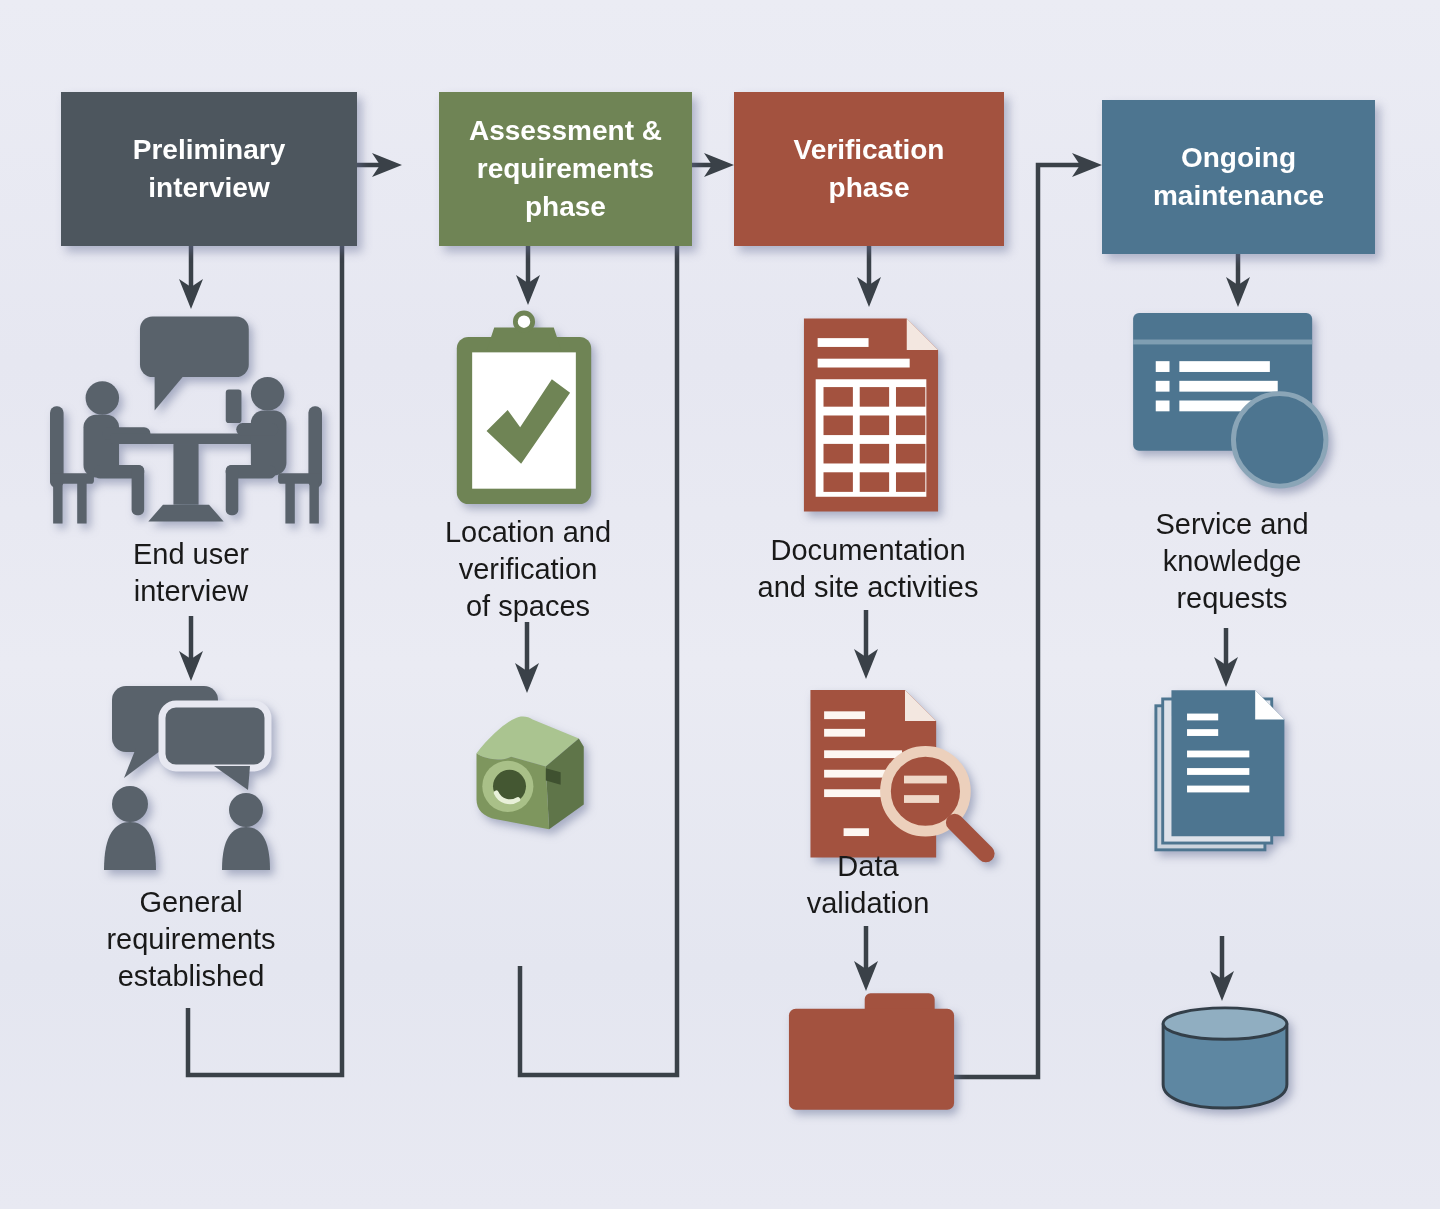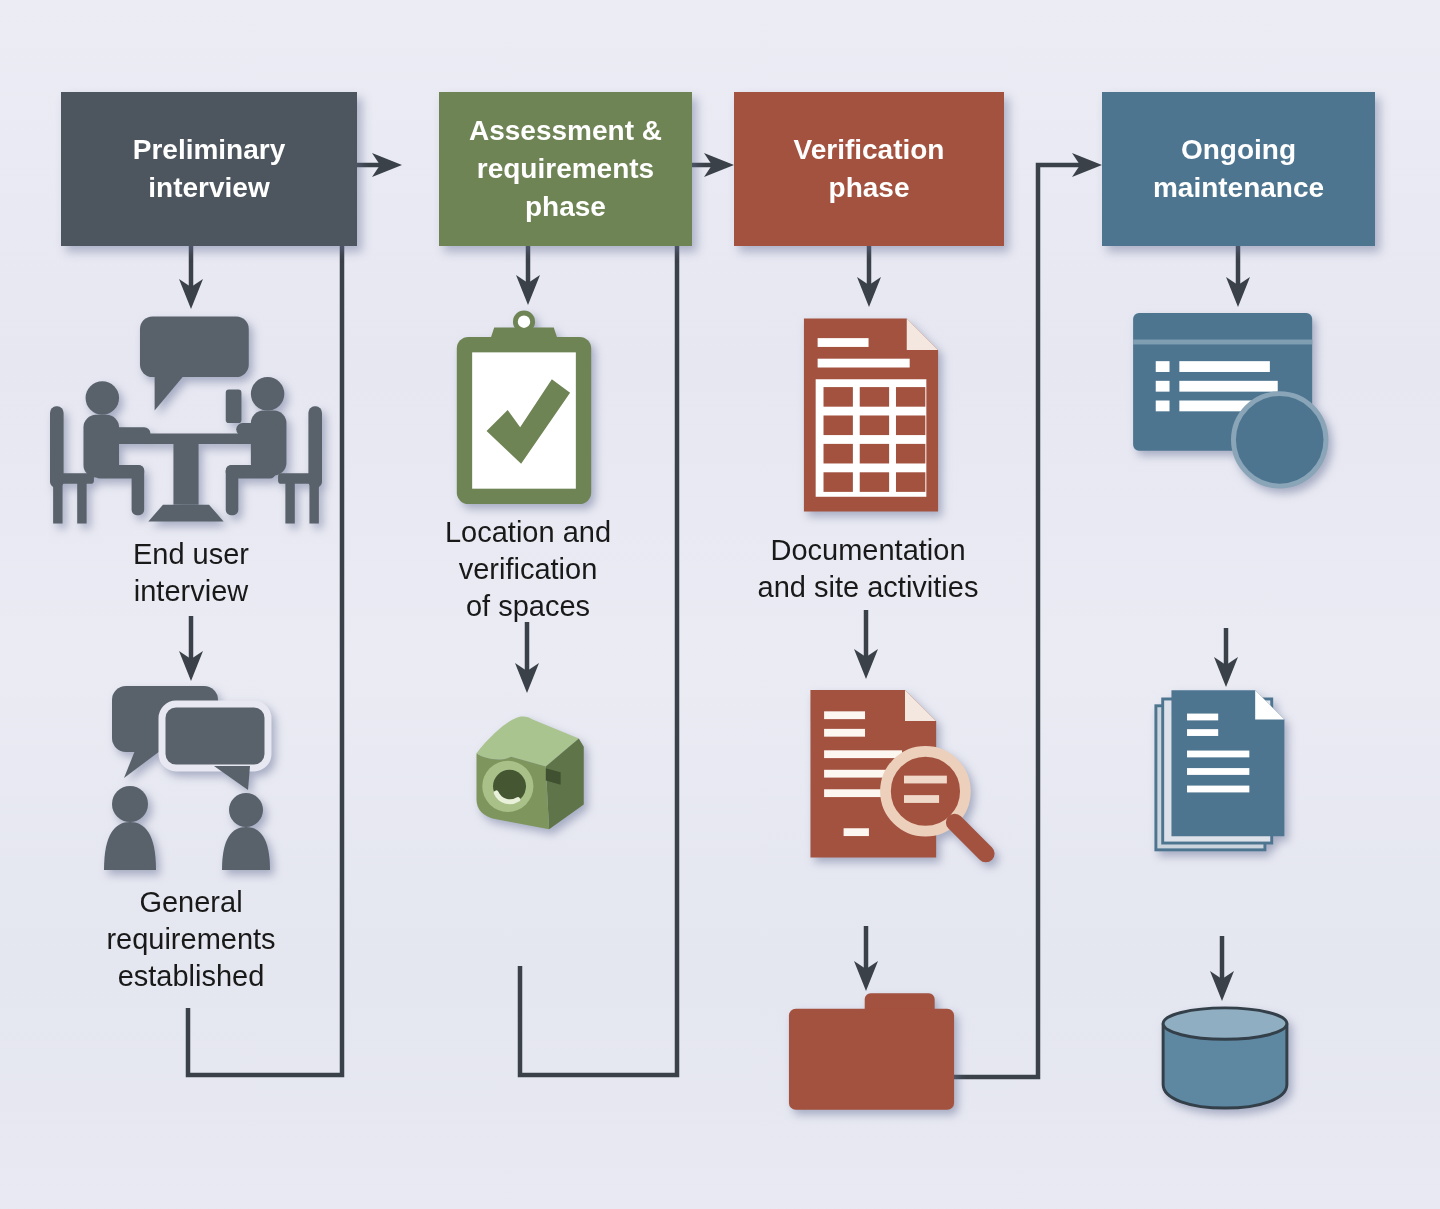--- a/index.html
+++ b/index.html
@@ -19,21 +19,21 @@
   .hbox{
     position:absolute;top:92px;height:154px;
     display:flex;align-items:center;justify-content:center;
     color:#ffffff;font-size:28px;font-weight:bold;line-height:38px;
     text-align:center;white-space:pre-line;
     box-shadow:5px 6px 9px rgba(104,114,150,.45);
   }
   .hb1{left:61px;width:296px;background:#4d565e;}
   .hb2{left:402px;width:253px;background:#6f8455;margin-left:37px;}
   .hb3{left:734px;width:270px;background:#a3523f;}
-  .hb4{left:1102px;width:273px;background:#4d7590;}
+  .hb4{left:1102px;width:273px;background:#4d7590;margin-top:8px;}
   .label{
     position:absolute;text-align:center;color:#191919;
     font-size:29px;line-height:37px;white-space:pre-line;
   }
   .icon{position:absolute;filter:drop-shadow(4px 5px 4px rgba(104,114,150,.5));}
 </style>
 </head>
 <body>
 
 <div class="canvas">
@@ -211,14 +211,19 @@
   <div class="label" style="left:41px;top:536px;width:300px">End user
 interview</div>
   <div class="label" style="left:41px;top:884px;width:300px">General
 requirements
 established</div>
   <div class="label" style="left:378px;top:514px;width:300px">Location and
 verification
 of spaces</div>
   <div class="label" style="left:708px;top:532px;width:320px">Documentation
 and site activities</div>
+  <div class="label" style="left:708px;top:848px;width:320px">Data
+validation</div>
+  <div class="label" style="left:1072px;top:506px;width:320px">Service and
+knowledge
+requests</div>
 
 </div>
 
 </body></html>

